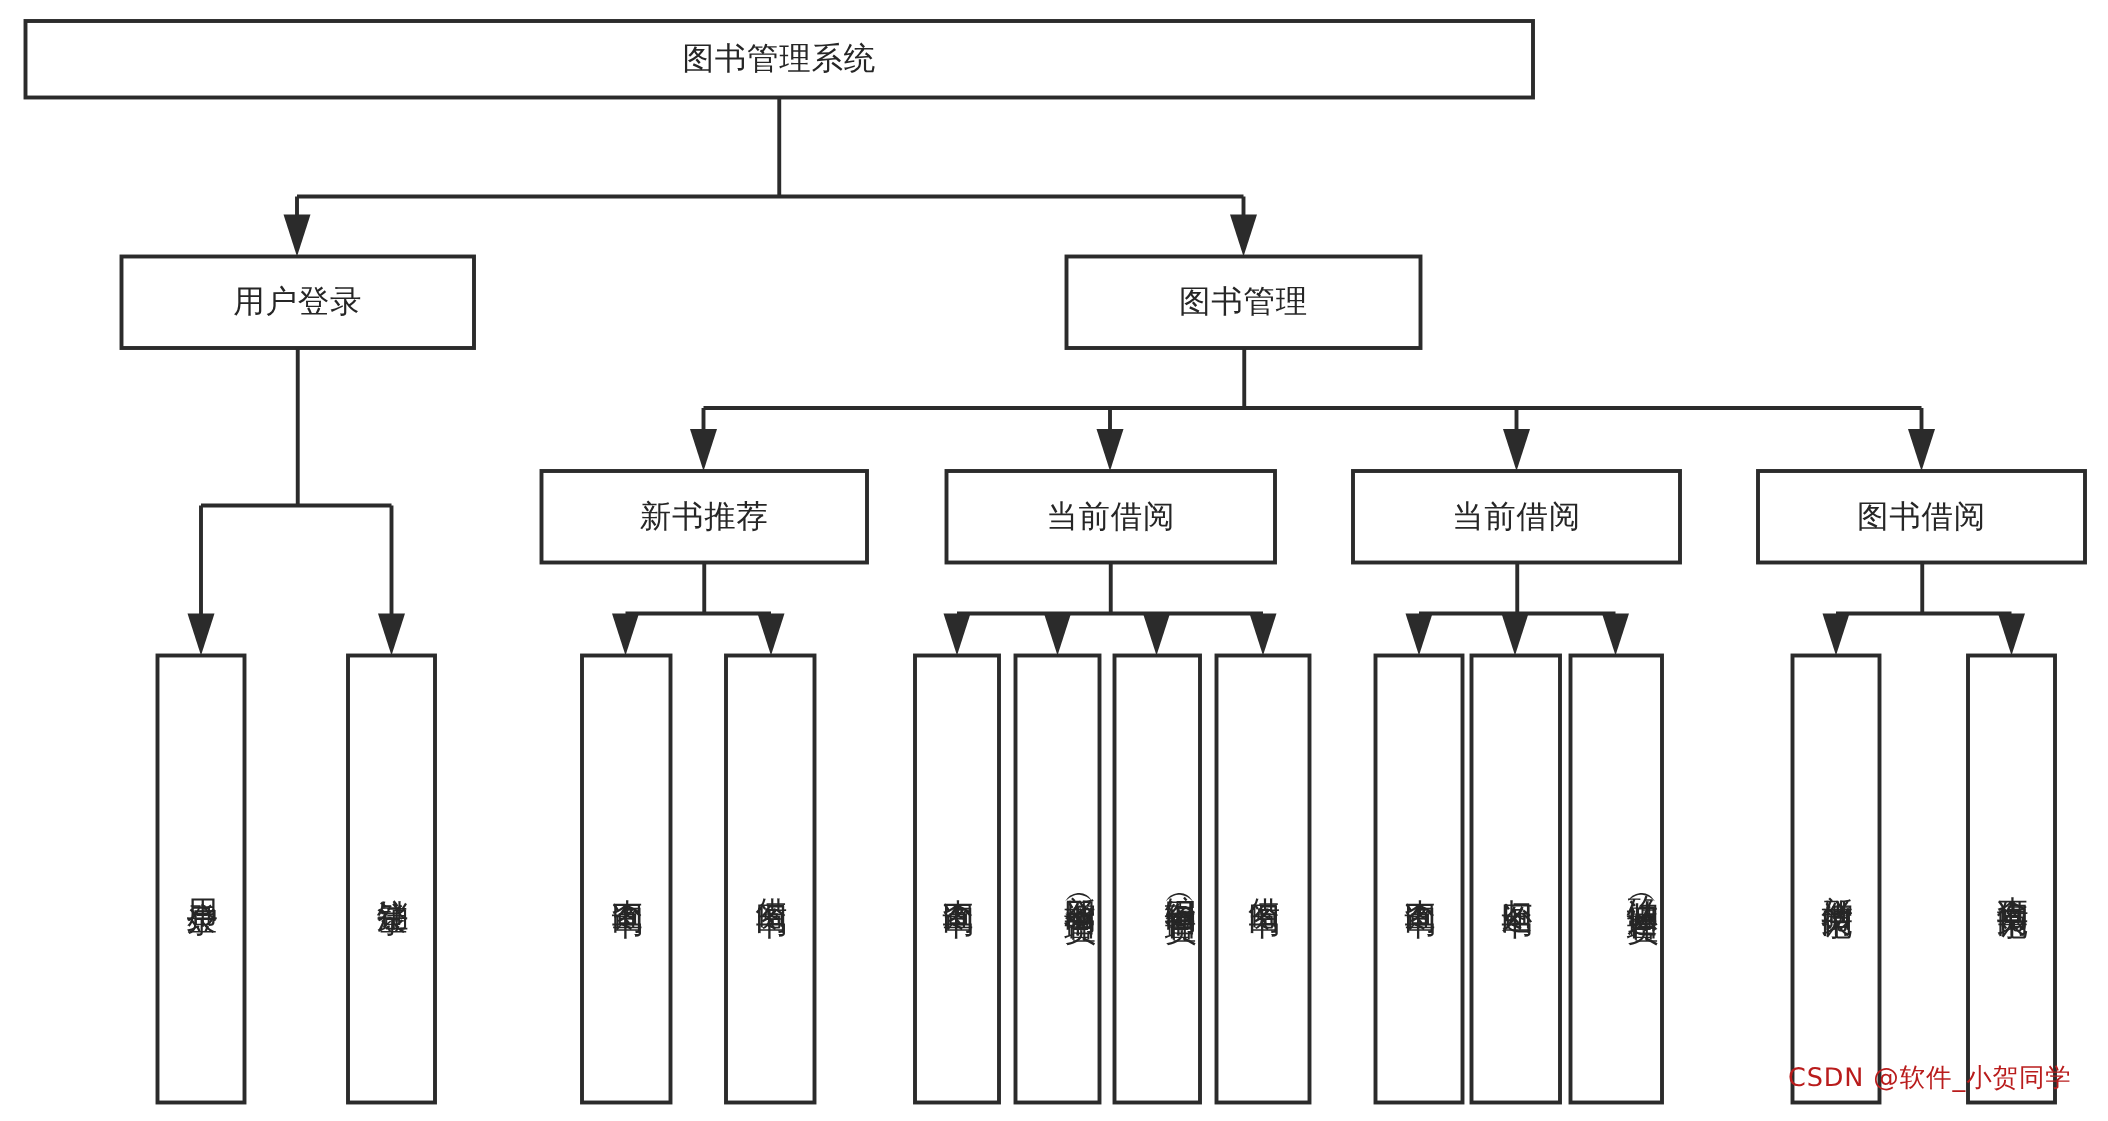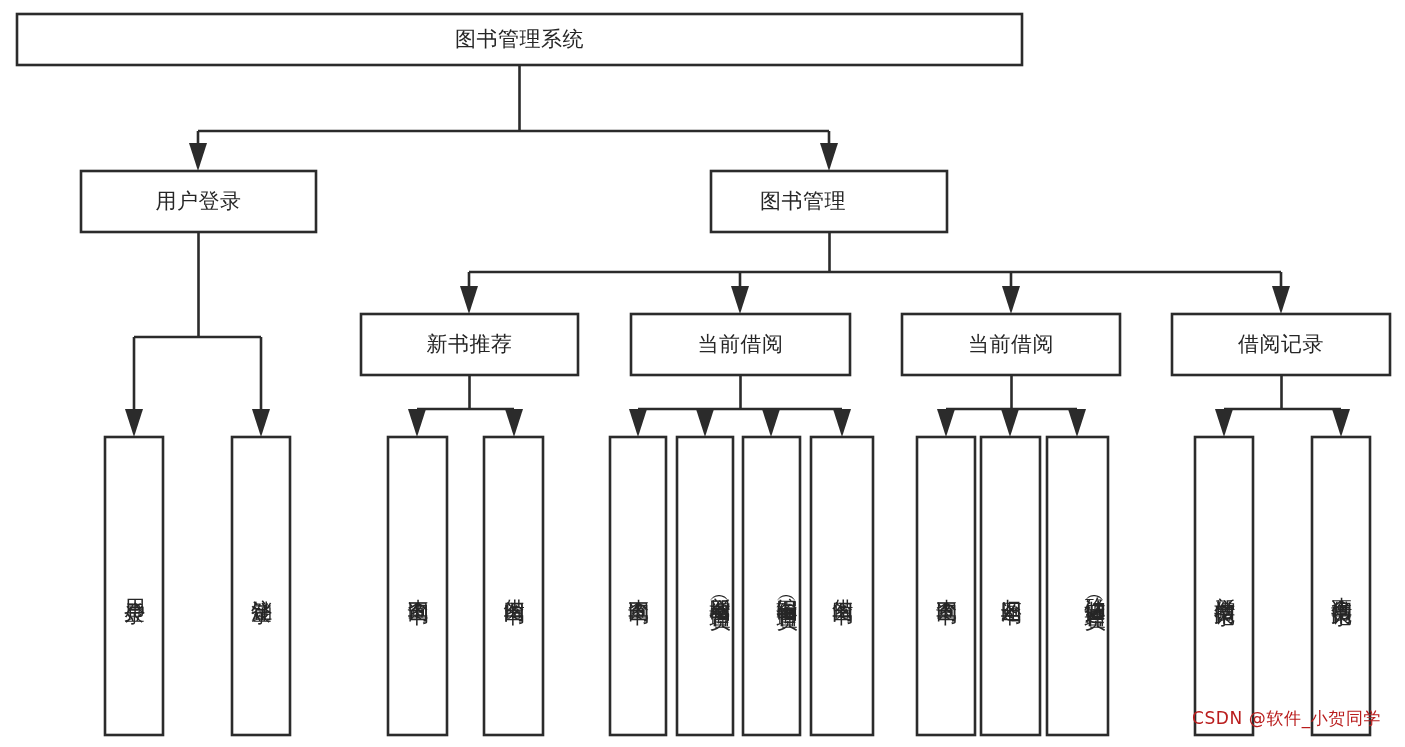--- a/index.html
+++ b/index.html
@@ -171,26 +171,26 @@
       <path class="connector" d="M 1281.5 375 L 1281.5 409"></path>
       <path class="connector" d="M 1224 409 L 1341 409"></path>
       <polygon class="arrow-head" points="1224,437 1215,409 1233,409"></polygon>
       <polygon class="arrow-head" points="1341,437 1332,409 1350,409"></polygon>
     </g>
   </svg>
 
   <div class="node-label-h" style="left:17px; top:14px; width:1005px; height:51px;font-family:Liberation Serif, serif;">图书管理系统</div>
 
   <div class="node-label-h" style="left:81px; top:171px; width:235px; height:61px;">用户登录</div>
-  <div class="node-label-h" style="left:685px; top:171px; width:236px; height:61px;">图书管理</div>
+  <div class="node-label-h" style="left:711px; top:171px; width:236px; height:61px;">图书管理</div>
 
   <div class="node-label-h" style="left:361px; top:314px; width:217px; height:61px;">新书推荐</div>
   <div class="node-label-h" style="left:631px; top:314px; width:219px; height:61px;">当前借阅</div>
   <div class="node-label-h" style="left:902px; top:314px; width:218px; height:61px;border-radius:10px;">当前借阅</div>
-  <div class="node-label-h" style="left:1172px; top:314px; width:218px; height:61px;">借阅记录</div>
+  <div class="node-label-h" style="left:1172px; top:314px; width:218px; height:61px;">图书借阅</div>
 
   <div class="node-label-v centered" style="left:105px; top:437px; width:58px; height:298px;">用户登录</div>
   <div class="node-label-v centered" style="left:232px; top:437px; width:58px; height:298px;">注销登录</div>
   <div class="node-label-v centered" style="left:388px; top:437px; width:59px; height:298px;">查询图书</div>
   <div class="node-label-v centered" style="left:484px; top:437px; width:59px; height:298px;">借阅图书</div>
   <div class="node-label-v centered" style="left:610px; top:437px; width:56px; height:298px;">查询图书</div>
   <div class="node-label-v" style="left:677px; top:443px; width:56px; height:292px;">新增图书（管理员）</div>
   <div class="node-label-v" style="left:743px; top:443px; width:57px; height:292px;">编辑图书（管理员）</div>
   <div class="node-label-v centered" style="left:811px; top:437px; width:62px; height:298px;">借阅图书</div>
   <div class="node-label-v centered" style="left:917px; top:437px; width:58px; height:298px;">查询图书</div>

